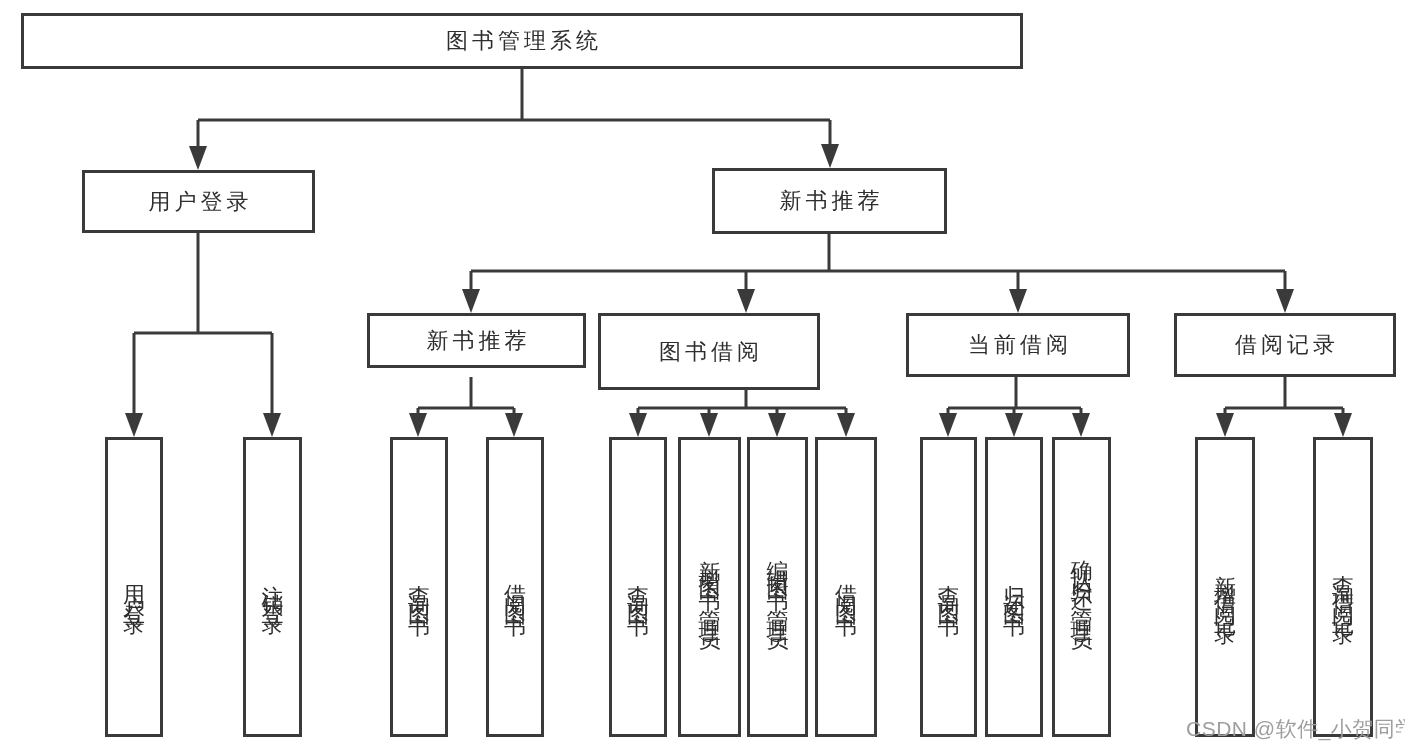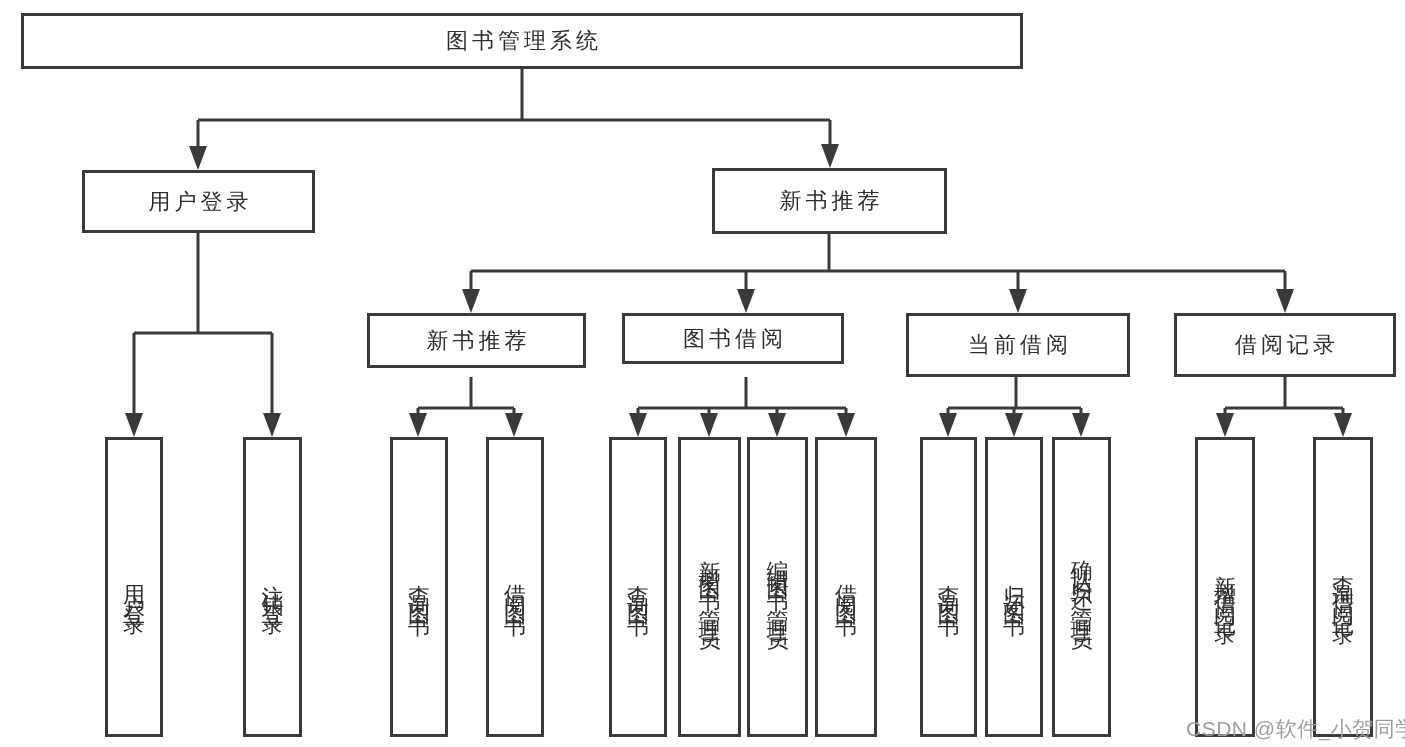--- a/index.html
+++ b/index.html
@@ -4,20 +4,21 @@
 <style>
   html, body { margin: 0; padding: 0; background: #ffffff; }
   #canvas {
     position: relative;
     width: 1405px;
     height: 747px;
     background: #ffffff;
     overflow: hidden;
     font-family: "Liberation Sans", "DejaVu Sans", sans-serif;
     color: #2e2e2e;
+    border-radius: 29px;
   }
   #connectors {
     position: absolute;
     left: 0; top: 0;
     width: 1405px; height: 747px;
   }
   .box {
     position: absolute;
     box-sizing: border-box;
     border: 3px solid #3a3a3a;
@@ -119,21 +120,21 @@
       <polygon points="1334,413 1352,413 1343,437"></polygon>
     </g>
   </svg>
 
   <div class="box h" style="left:21px; top:13px; width:1002px; height:56px">图书管理系统</div>
 
   <div class="box h" style="left:82px; top:170px; width:233px; height:63px">用户登录</div>
   <div class="box h" style="left:712px; top:168px; width:235px; height:66px">新书推荐</div>
 
   <div class="box h" style="left:367px; top:313px; width:219px; height:55px">新书推荐</div>
-  <div class="box h" style="left:622px; top:313px; width:222px; height:51px">图书借阅</div>
+  <div class="box h" style="left:598px; top:313px; width:222px; height:77px">图书借阅</div>
   <div class="box h" style="left:1174px; top:313px; width:222px; height:64px">借阅记录</div>
   <div class="box h" style="left:906px; top:313px; width:224px; height:64px">当前借阅</div>
 
   <div class="box v" style="left:105px; top:437px; width:58px; height:300px">
     <span class="vtext">用户登录</span>
   </div>
   <div class="box v" style="left:243px; top:437px; width:59px; height:300px">
     <span class="vtext">注销登录</span>
   </div>
 

